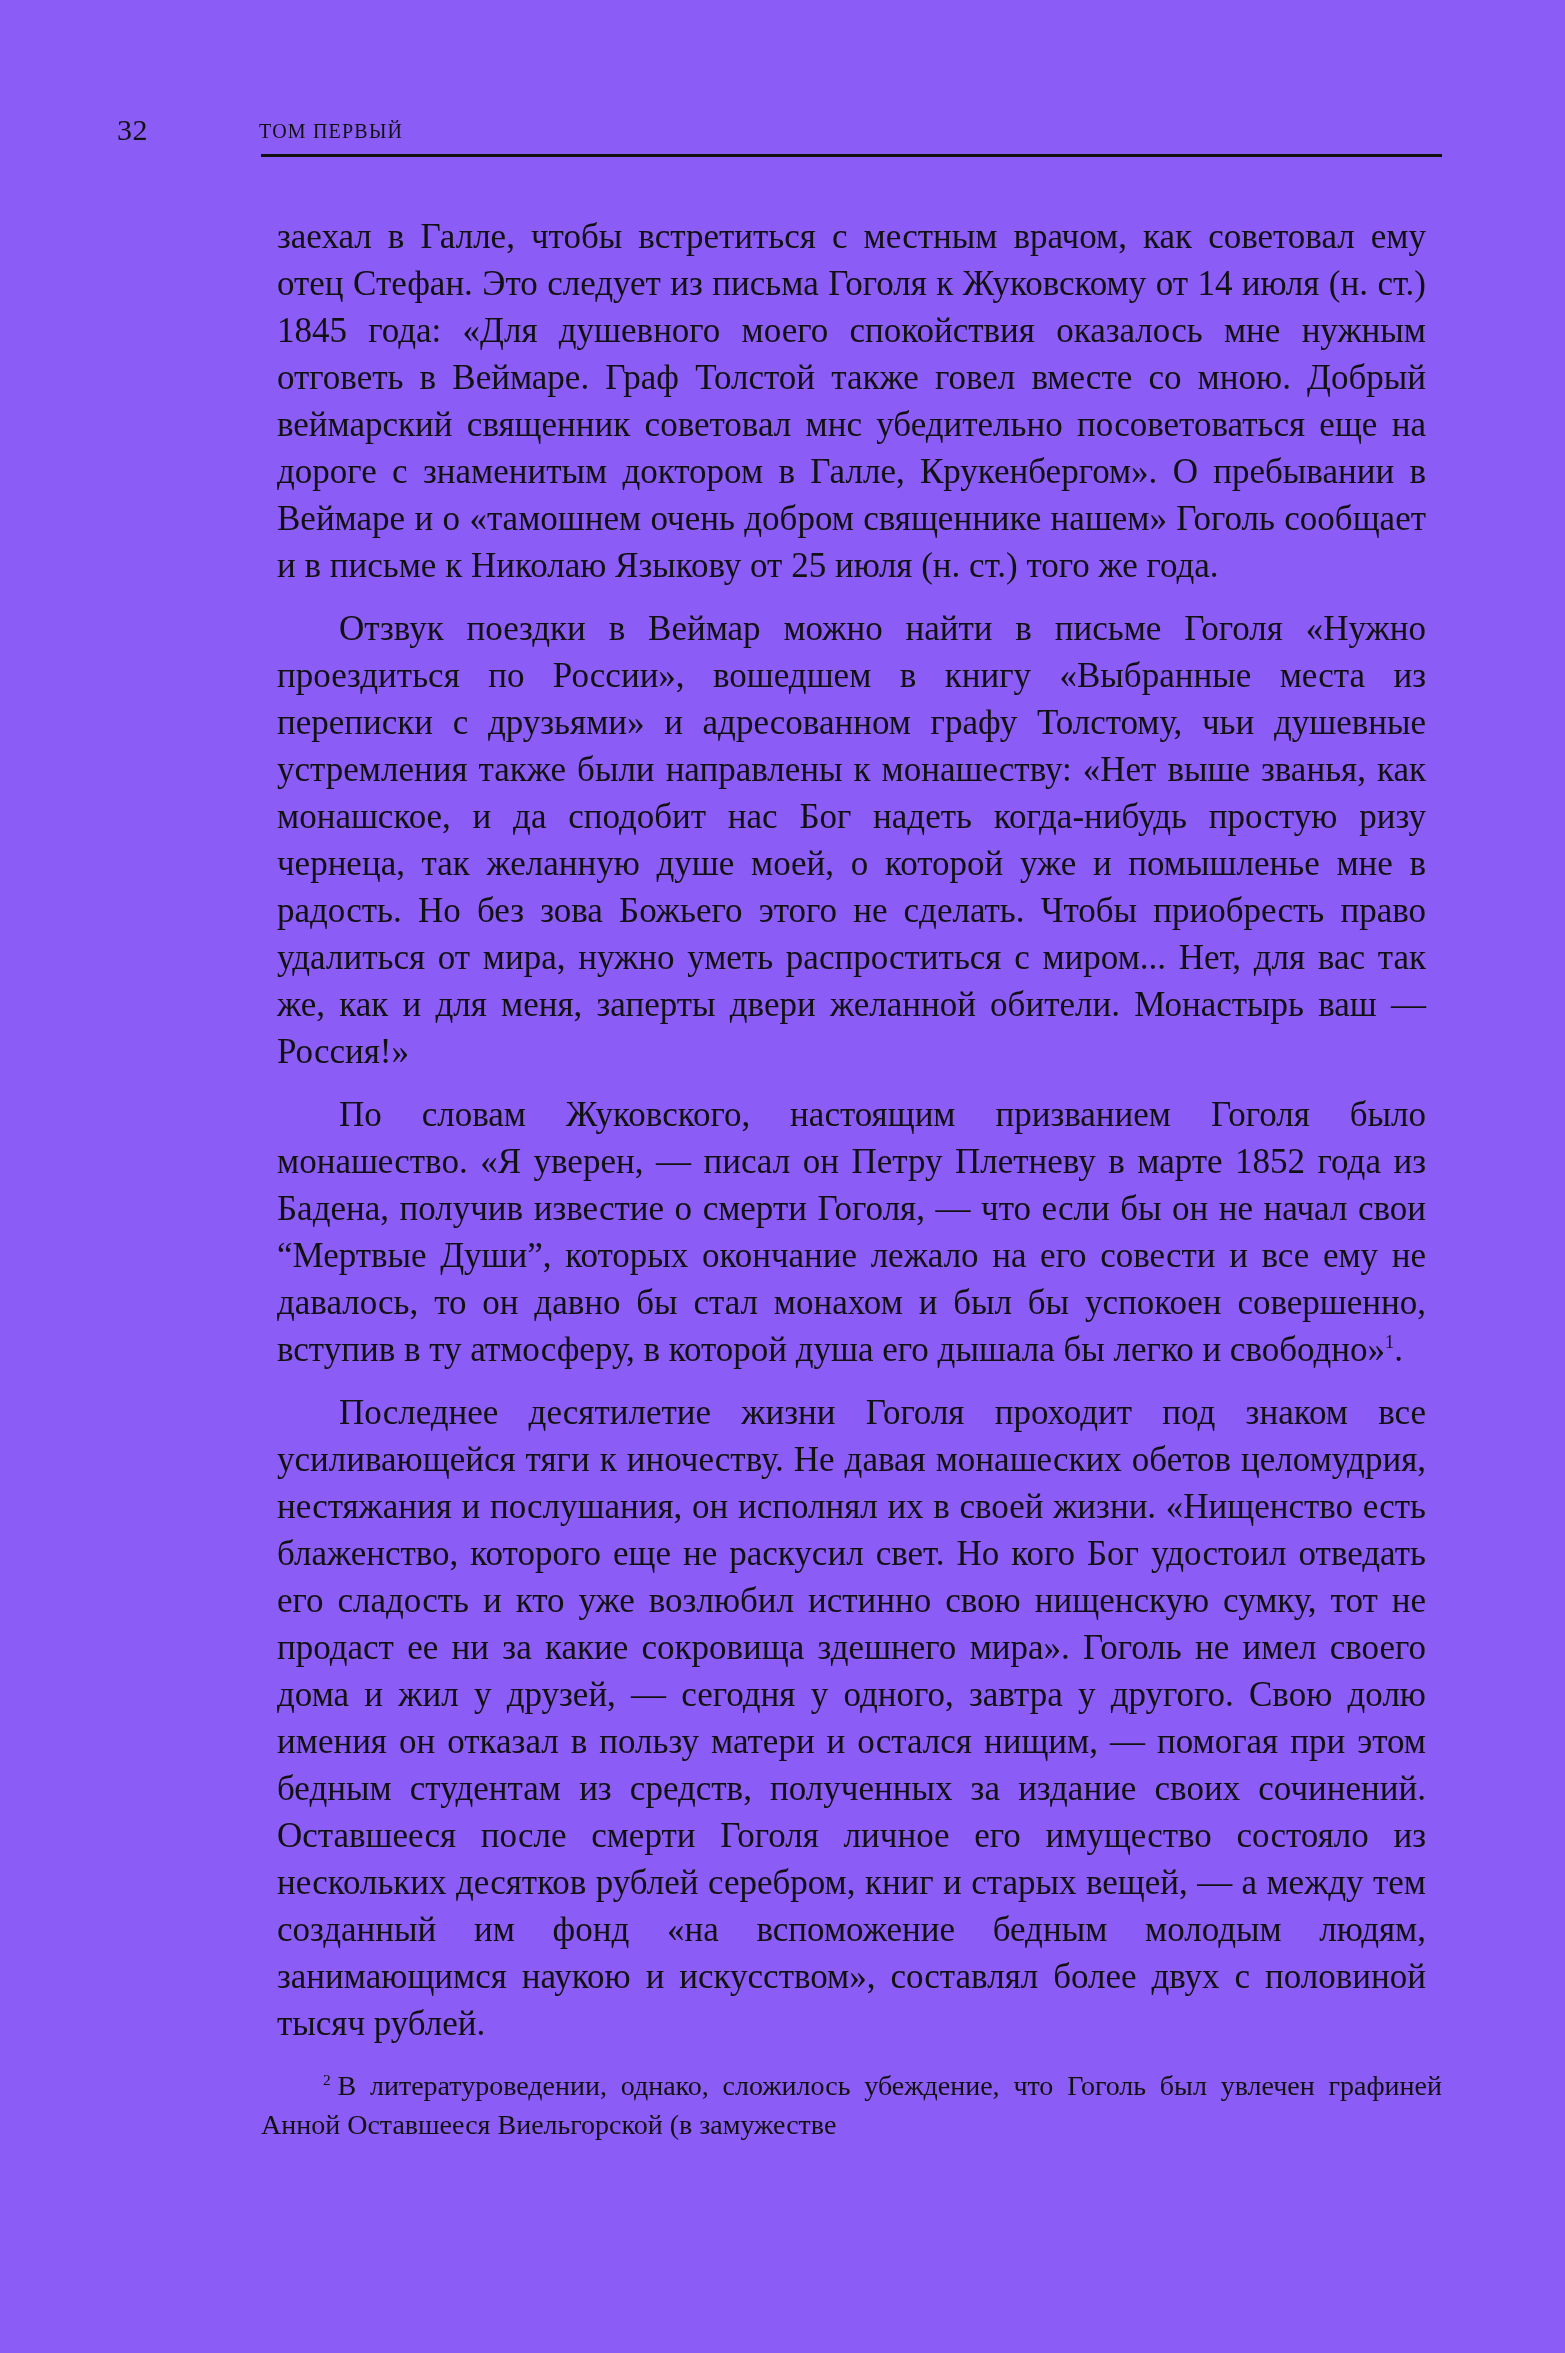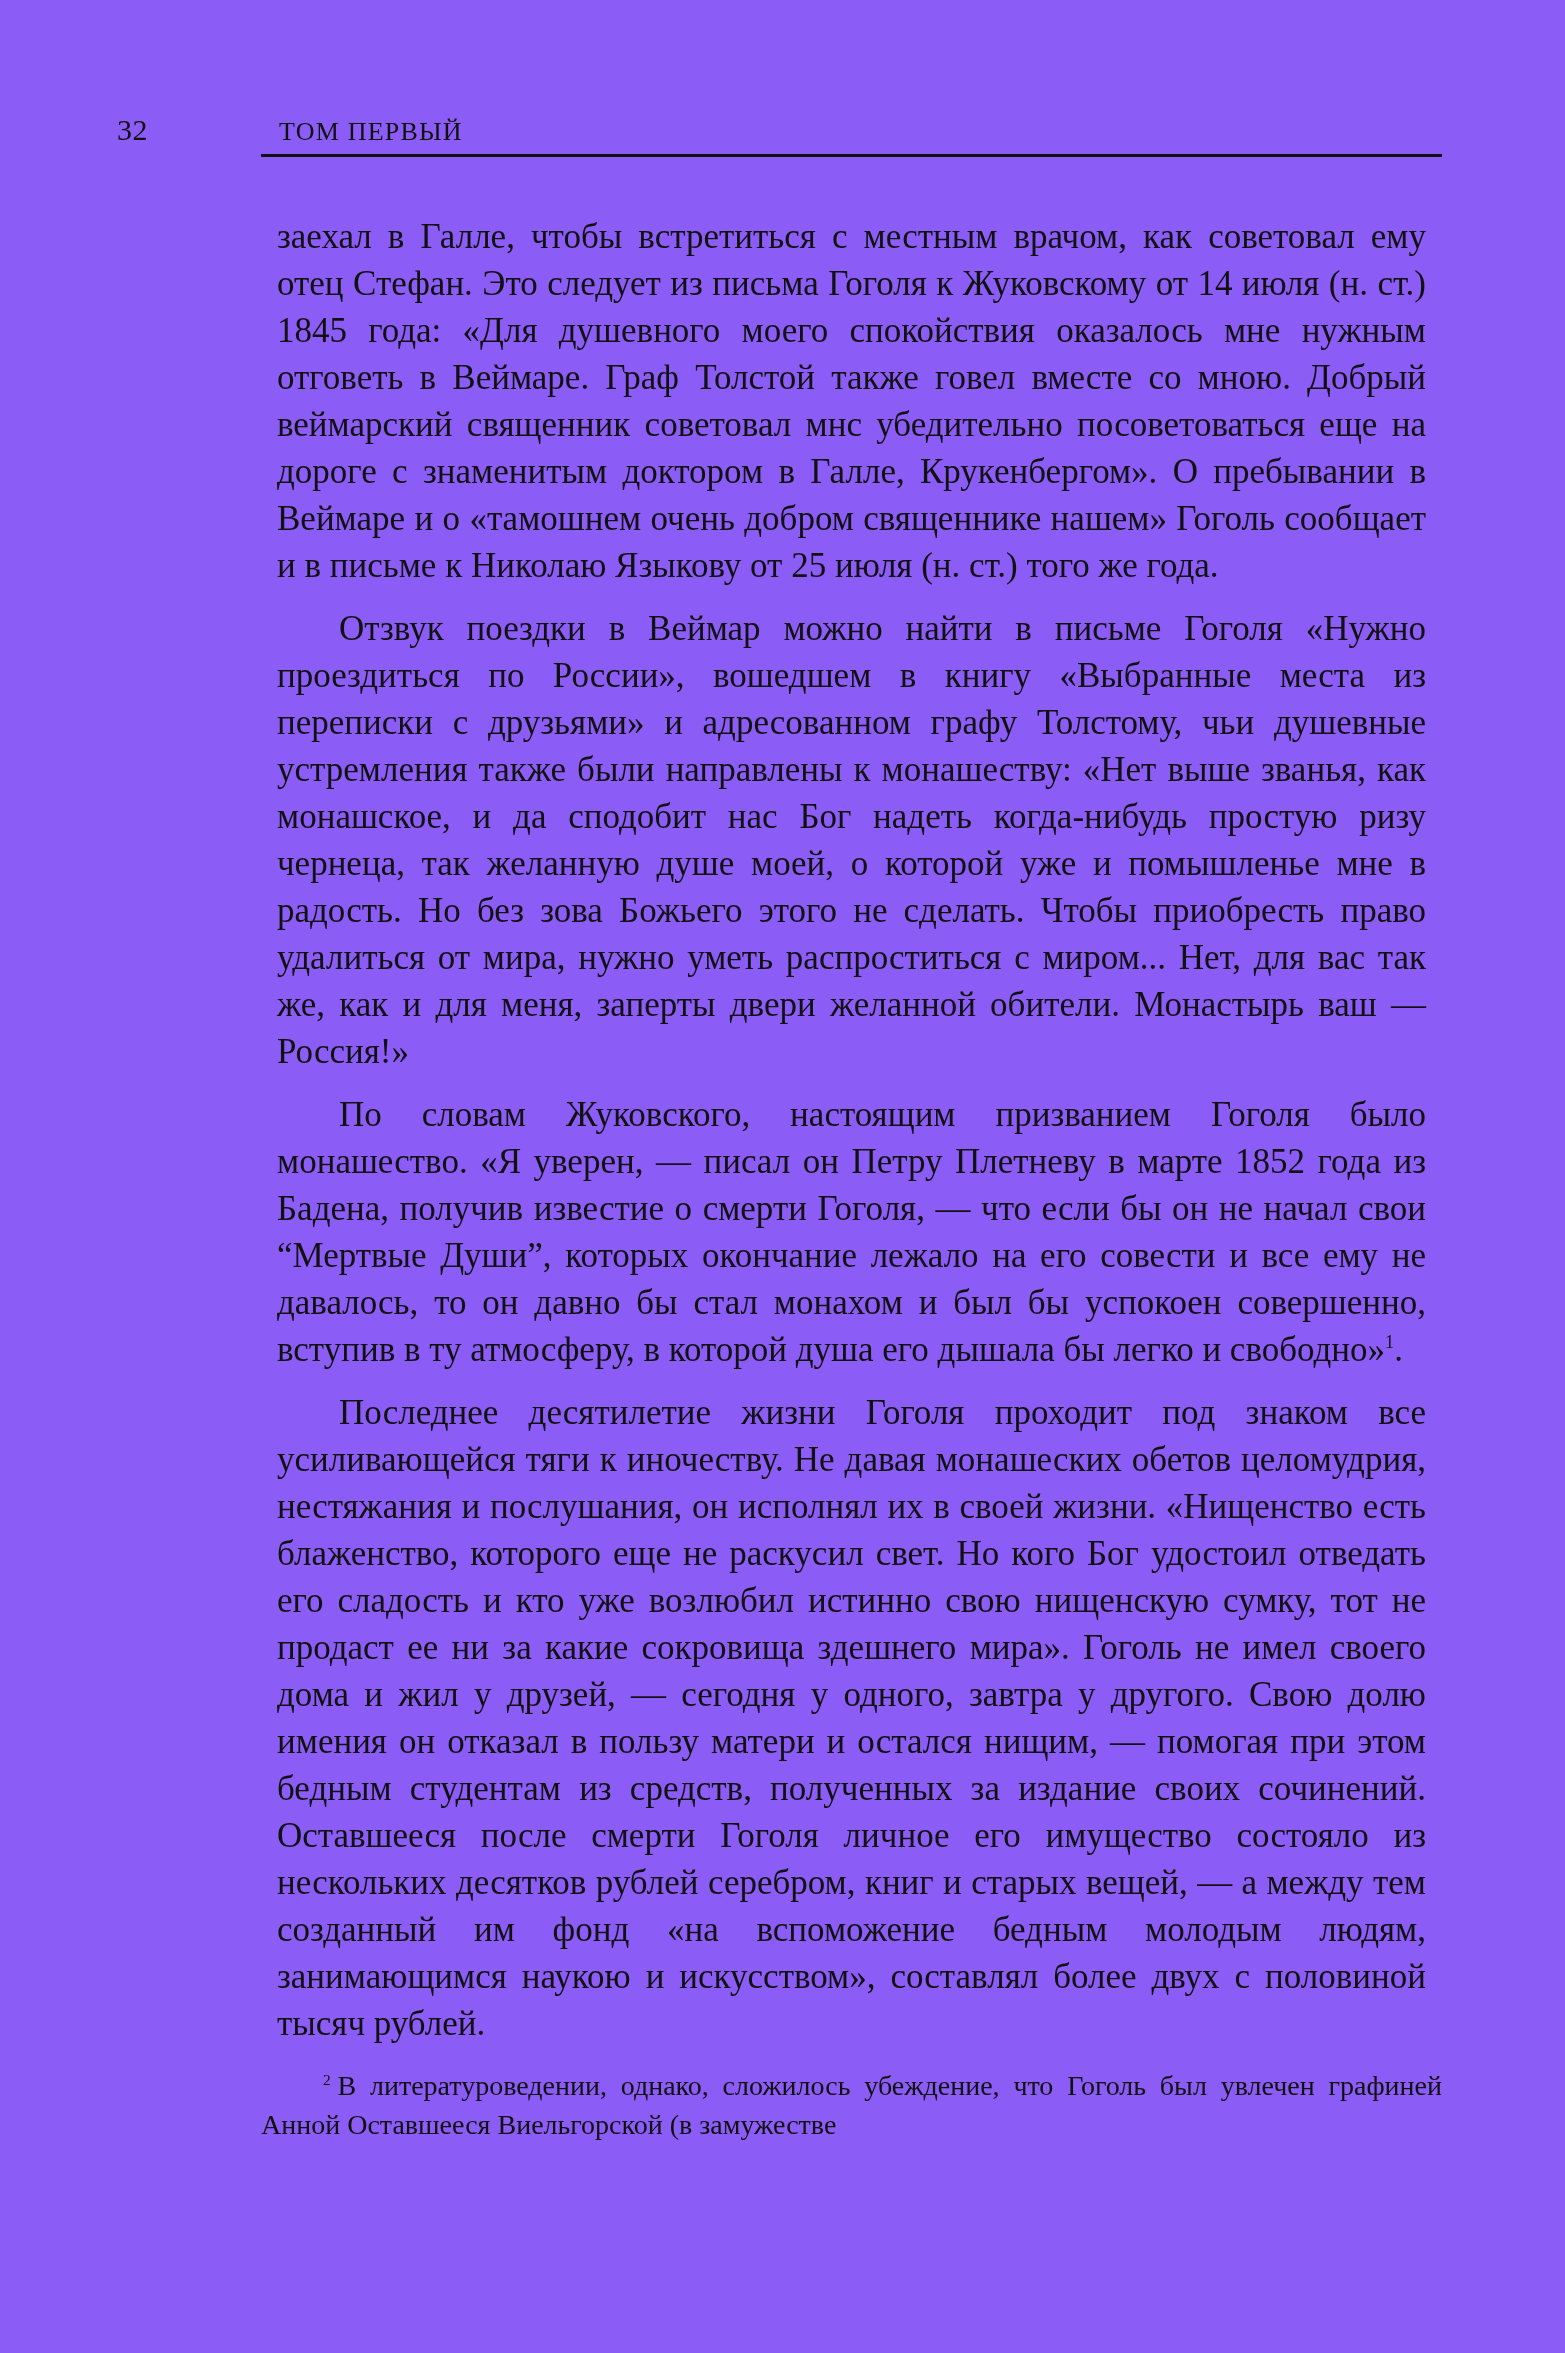--- a/index.html
+++ b/index.html
@@ -35,23 +35,23 @@
     position: absolute;
     left: 117px;
     top: 0;
     font-size: 30px;
     line-height: 34px;
     letter-spacing: 0.5px;
   }
 
   .head-title {
     position: absolute;
-    left: 279px;
+    left: 259px;
     top: 2.9px;
-    font-size: 26px;
+    font-size: 20px;
     line-height: 31px;
     letter-spacing: 1.2px;
   }
 
   .head-rule {
     position: absolute;
     left: 261px;
     top: 41px;
     width: 1181px;
     height: 2.9px;

